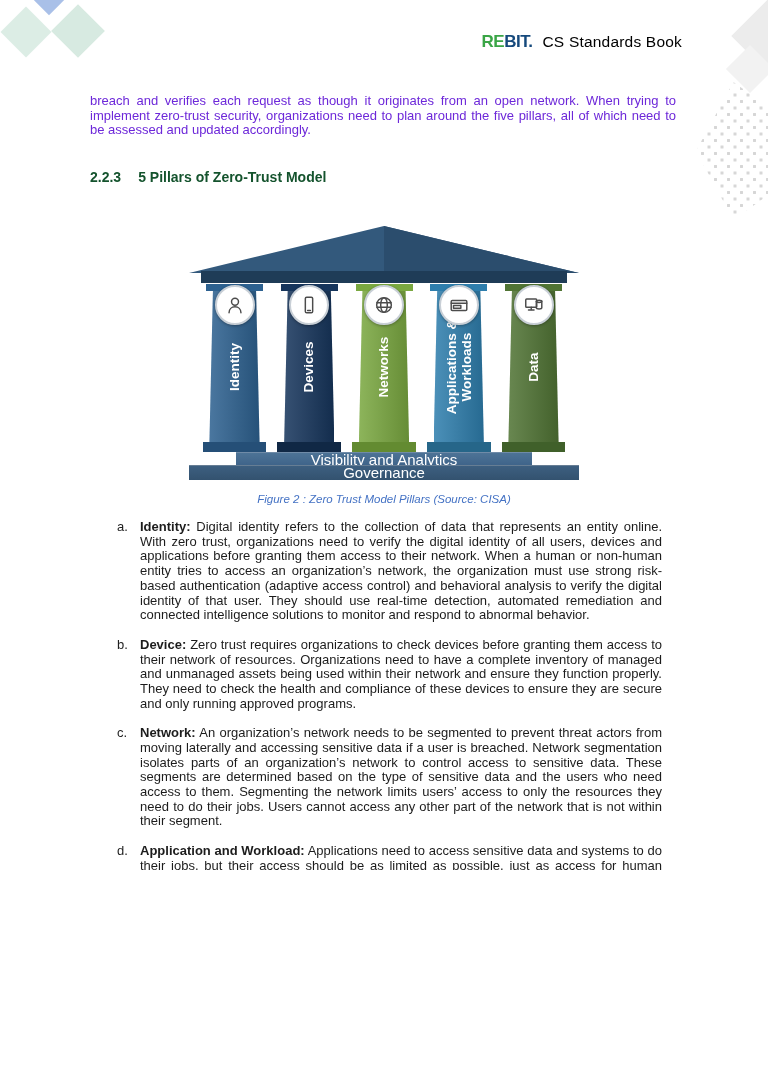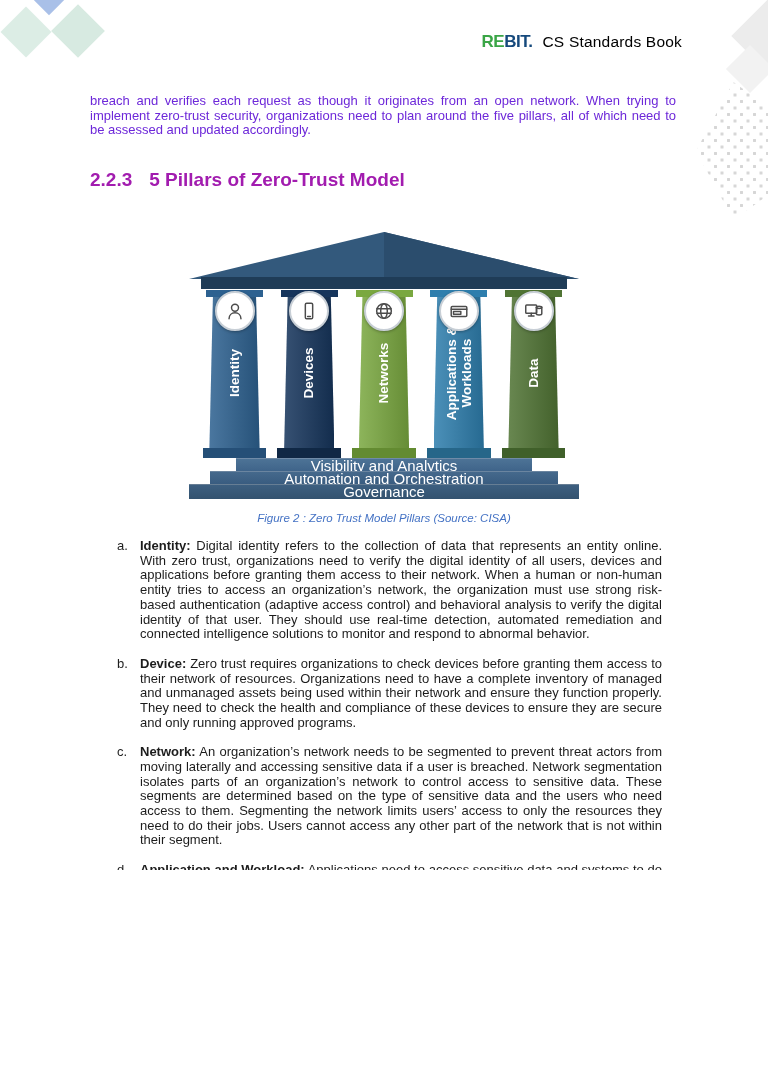--- a/index.html
+++ b/index.html
@@ -22,21 +22,21 @@
 
   
   .doc-header { position:absolute; top:32px; right:30px; display:flex; align-items:center; }
   .rebit-logo { font-weight:bold; font-size:17px; letter-spacing:-0.5px; margin-right:10px; }
   .rebit-logo .re  { color:#3aa546; }
   .rebit-logo .bit { color:#15497c; }
   .book-title { font-size:15.5px; color:#000000; letter-spacing:0.2px; margin-right:56px; }
 
   
   .intro { margin:94px 92px 0 90px; font-size:13px; line-height:1.13; text-align:justify; color:#6d28d9; }
-  .section-heading { margin:31px 90px 0 90px; font-size:19px; font-weight:bold; color:#a21caf; }
+  .section-heading { margin:31px 90px 0 90px; font-size:14px; font-weight:bold; color:#14532d; }
   .section-heading .num { margin-right:17px; }
 
   
   figure { margin:40px auto 0; width:390px; }
   .temple { position:relative; width:390px; }
   .roof-svg { display:block; }
   .pillars { display:flex; justify-content:space-between; padding:0 17px; margin-top:-1px; }
   .pillar { position:relative; width:57px; height:168px; display:flex; flex-direction:column; align-items:center; }
   .icon-circle { position:absolute; top:1px; left:50%; transform:translateX(-50%);
     width:40px; height:40px; background:#fff; border:2px solid #c8cfd6; border-radius:50%;
@@ -181,21 +181,20 @@
           <div class="shaft" style="background-color: rgb(80, 116, 52);">
             <div class="pillar-label">Data</div>
           </div>
           <div class="pbase" style="background: rgb(64, 96, 42);"></div>
         </div>
 
       </div>
 
       <div class="steps">
         <div class="step s1">Visibility and Analytics</div>
-        <div class="step s2">Automation and Orchestration</div>
         <div class="step s3">Governance</div>
       </div>
     </div>
     <figcaption>Figure 2 : Zero Trust Model Pillars (Source: CISA)</figcaption>
   </figure>
 
   <div class="pillar-list">
 
     <div class="list-item">
       <span class="marker">a.</span>

